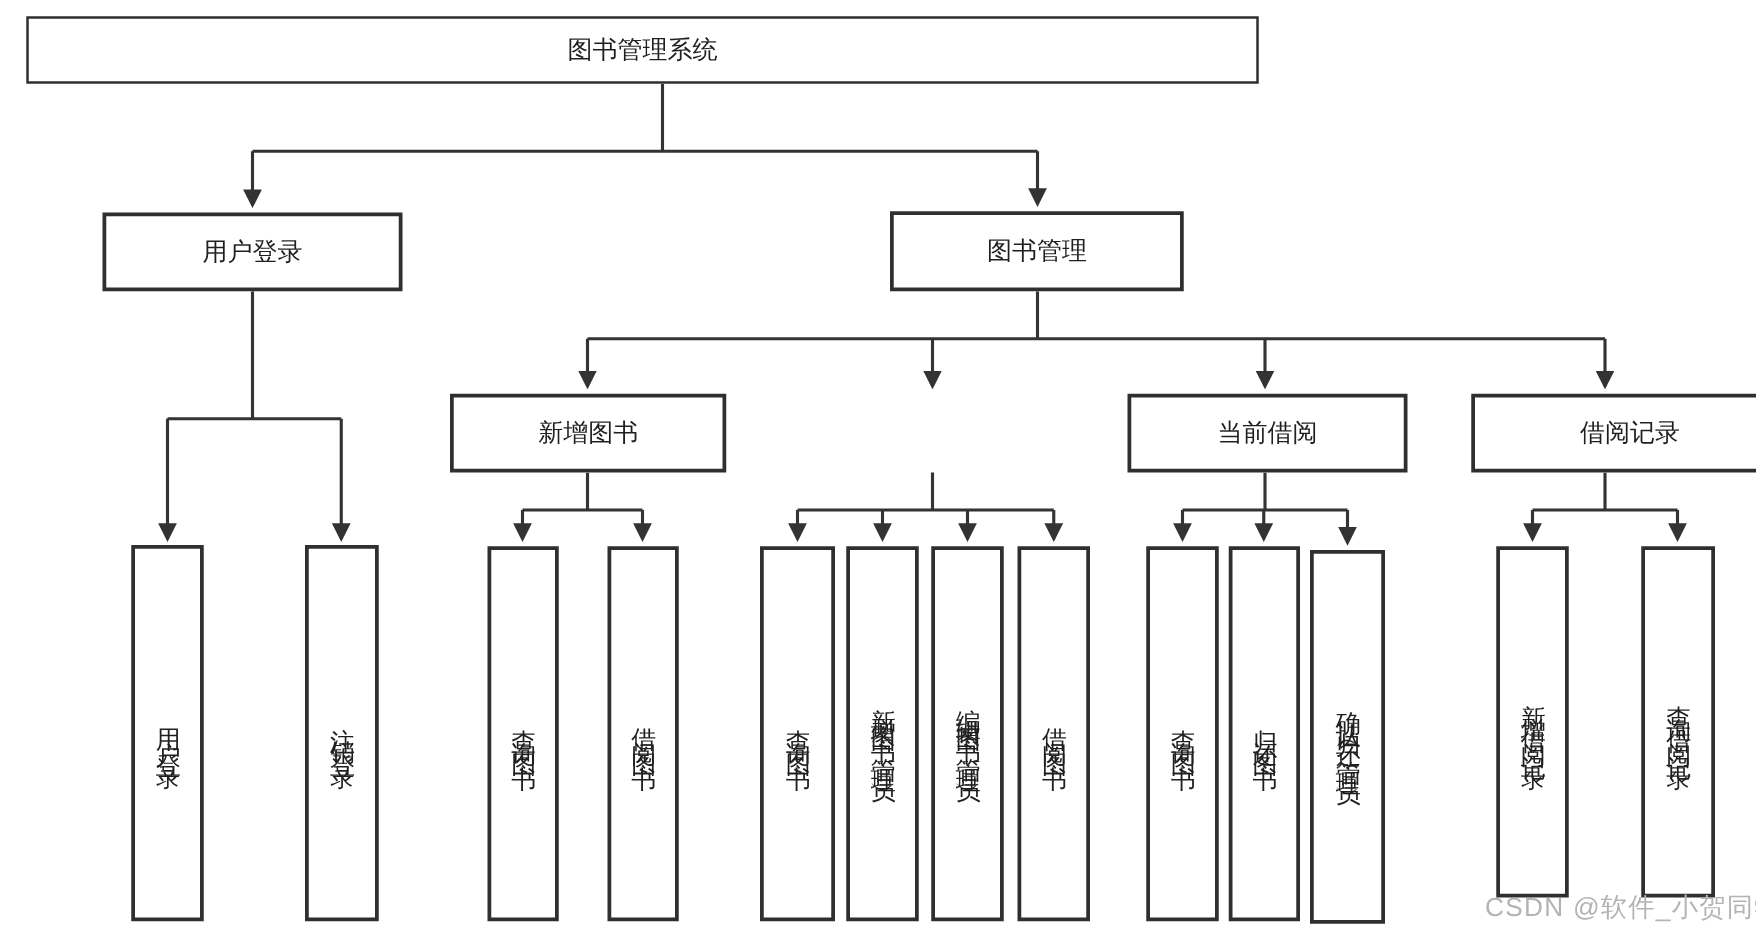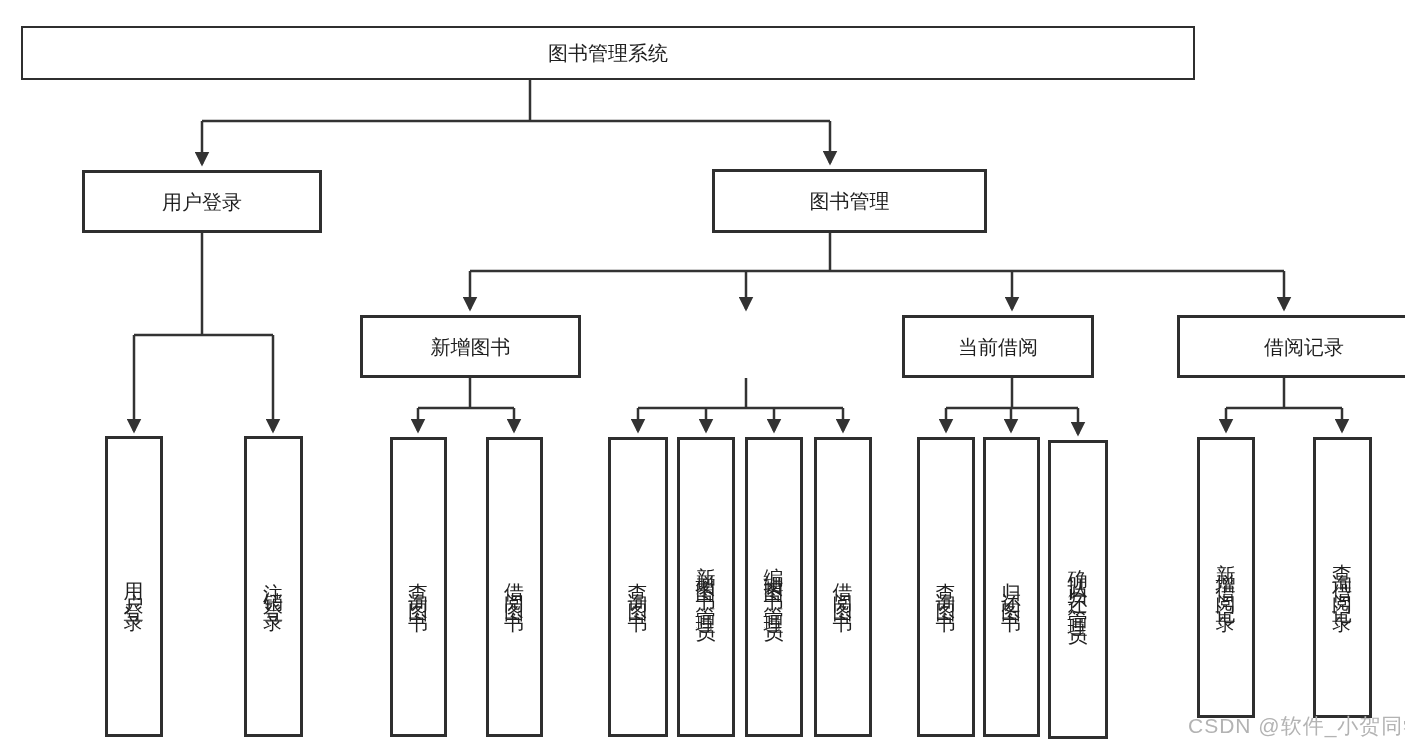--- a/index.html
+++ b/index.html
@@ -102,27 +102,27 @@
     </g>
 
     <g>
       <line x1="1284" y1="378" x2="1284" y2="408"></line>
       <line x1="1226" y1="408" x2="1342" y2="408"></line>
       <line x1="1226" y1="408" x2="1226" y2="431" marker-end="url(#ah)"></line>
       <line x1="1342" y1="408" x2="1342" y2="431" marker-end="url(#ah)"></line>
     </g>
   </svg>
 
-  <div class="box root" style="left:21px;top:26px;width:1174px;height:54px;">图书管理系统</div>
+  <div class="box root" style="left:21px;top:13px;width:986px;height:54px;">图书管理系统</div>
 
   <div class="box" style="left:82px;top:170px;width:240px;height:63px;">用户登录</div>
-  <div class="box" style="left:712px;top:169px;width:275px;height:64px;">图书管理</div>
+  <div class="box" style="left:712px;top:169px;width:235px;height:64px;">图书管理</div>
 
   <div class="box" style="left:360px;top:315px;width:221px;height:63px;">新增图书</div>
-  <div class="box" style="left:902px;top:315px;width:192px;height:63px;">当前借阅</div>
+  <div class="box" style="left:902px;top:315px;width:224px;height:63px;">当前借阅</div>
   <div class="box" style="left:1177px;top:315px;width:254px;height:63px;">借阅记录</div>
 
   <div class="box vbox" style="left:105px;top:436px;width:58px;height:301px;">用户登录</div>
   <div class="box vbox" style="left:244px;top:436px;width:59px;height:301px;">注销登录</div>
 
   <div class="box vbox" style="left:390px;top:437px;width:57px;height:300px;">查询图书</div>
   <div class="box vbox" style="left:486px;top:437px;width:57px;height:300px;">借阅图书</div>
 
   <div class="box vbox" style="left:608px;top:437px;width:60px;height:300px;">查询图书</div>
   <div class="box vbox tight" style="left:677px;top:437px;width:58px;height:300px;">新增图书（管理员）</div>

